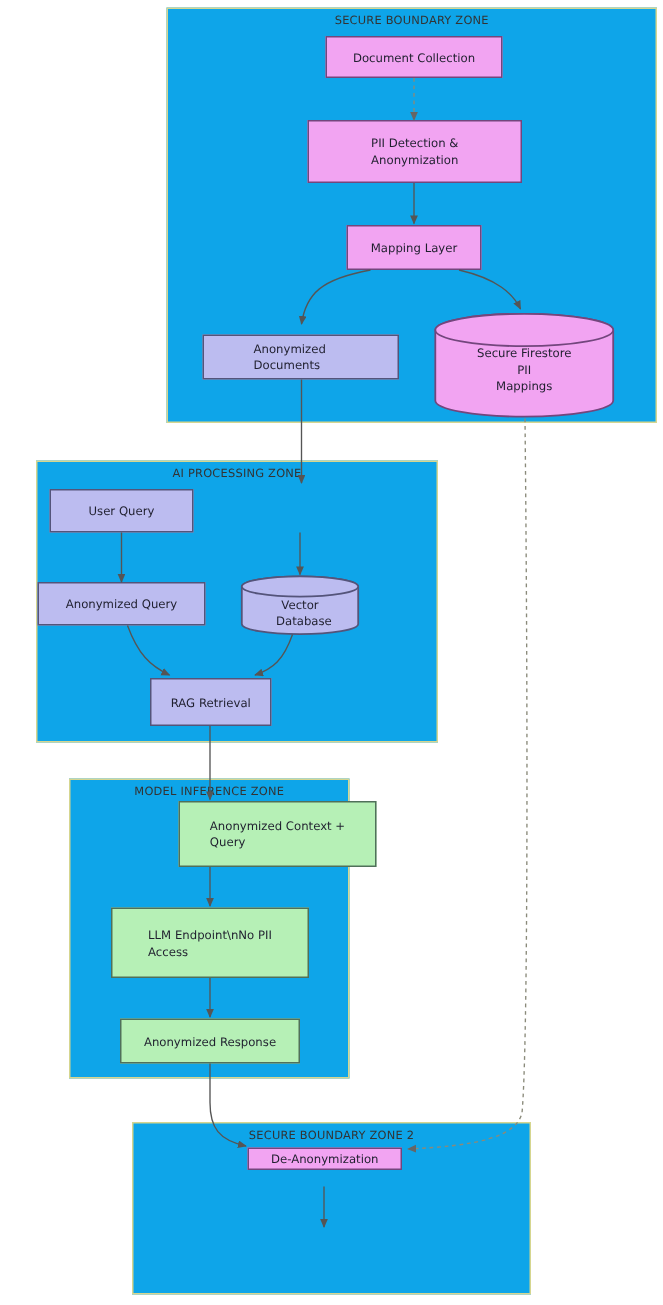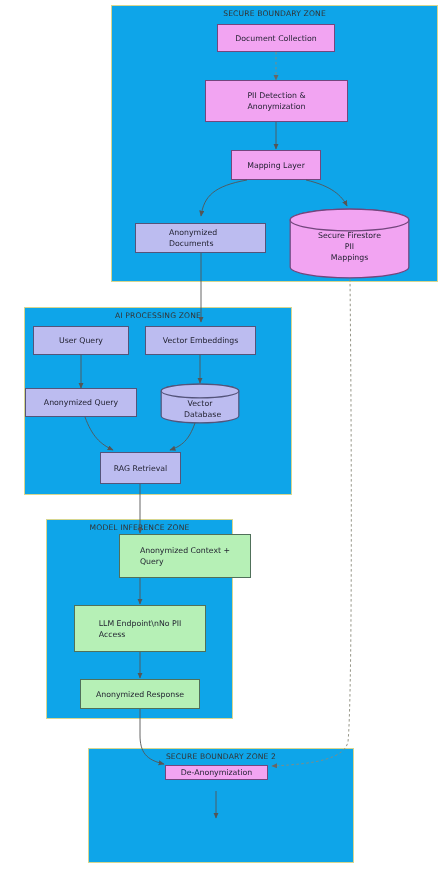--- a/index.html
+++ b/index.html
@@ -179,23 +179,20 @@
       <ellipse cx="60.5" cy="12" rx="59.3" ry="10.8" fill="#f2a4f2" stroke="#73467d" stroke-width="1.2"></ellipse>
     </svg>
     <div class="cyl-text" style="white-space:pre-line;">Secure Firestore PII
 Mappings</div>
   </div>
 
   <div class="node node-blue" style="left:33px; top:326px; width:96px; height:29px;">
     <span class="node-label">User Query</span>
   </div>
 
-  <div class="node node-blue" style="left:145px; top:326px; width:111px; height:29px;">
-    <span class="node-label">Vector Embeddings</span>
-  </div>
 
   <div class="node node-blue" style="left:25px; top:388px; width:112px; height:29px;">
     <span class="node-label">Anonymized Query</span>
   </div>
 
   <div class="cyl" style="left:160px; top:383px; width:80px; height:41px;">
     <svg width="80" height="41" viewBox="0 0 80 41">
       <path d="M1.2,8 a38.8,6.8 0 0 1 77.6,0 v25 a38.8,6.8 0 0 1 -77.6,0 z" fill="#bcbcf0" stroke="#54547a" stroke-width="1.2"></path>
       <ellipse cx="40" cy="8" rx="38.8" ry="6.8" fill="#bcbcf0" stroke="#54547a" stroke-width="1.2"></ellipse>
     </svg>

